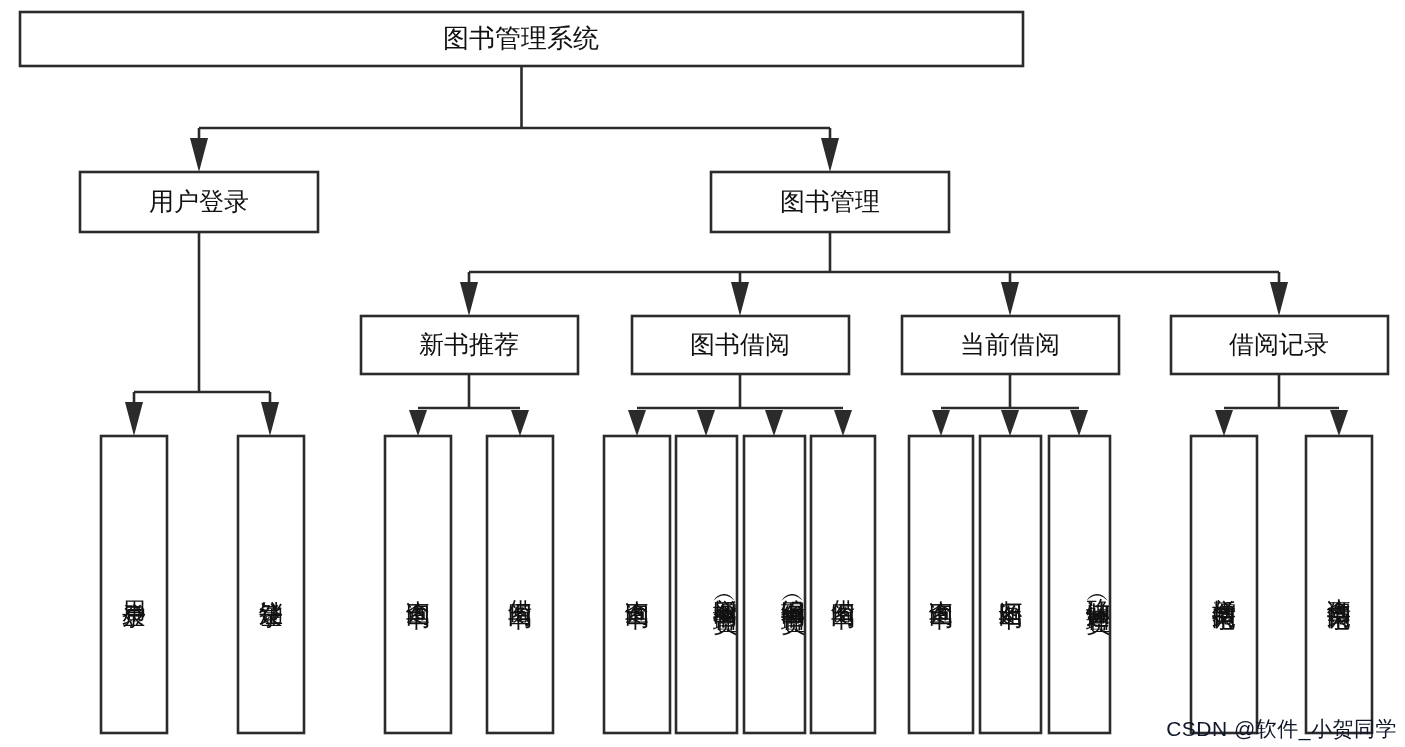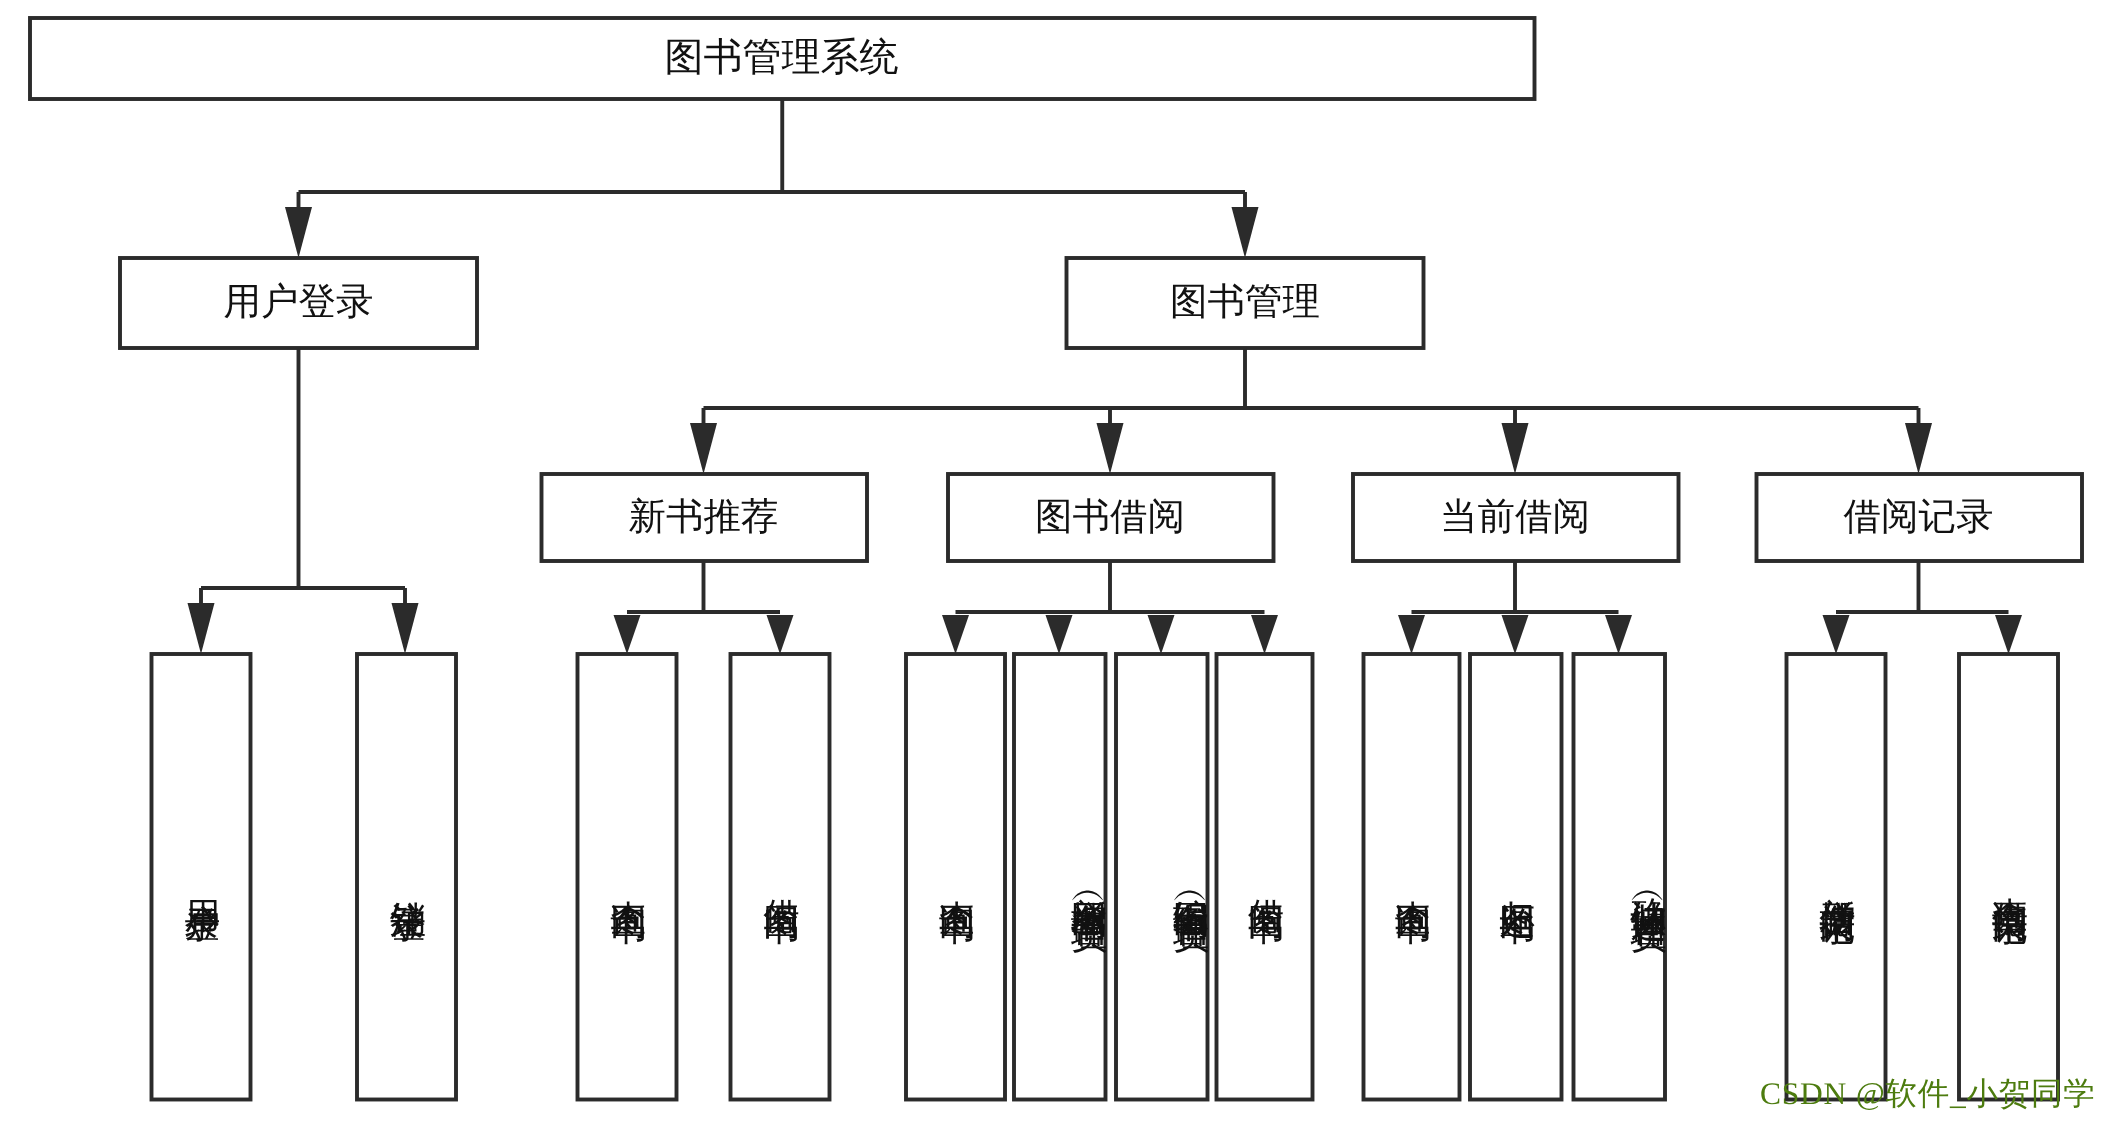--- a/index.html
+++ b/index.html
@@ -69,23 +69,23 @@
     white-space: nowrap;
     pointer-events: none;
   }
   .leaf-text.centered {
     align-items: center;
   }
   .watermark {
     position: absolute;
     right: 8px;
     bottom: 4px;
-    font-family: Liberation Serif, serif;
+    font-family: Liberation Sans, sans-serif;
     font-size: 21px;
-    color: #4d7c0f;
+    color: #0f172a;
     letter-spacing: 0.5px;
     white-space: nowrap;
   }
 </style>
 </head>
 <body>
 
 <div id="diagram-root">
 
   <svg class="tree-canvas" viewBox="0 0 1405 747" xmlns="http://www.w3.org/2000/svg">

